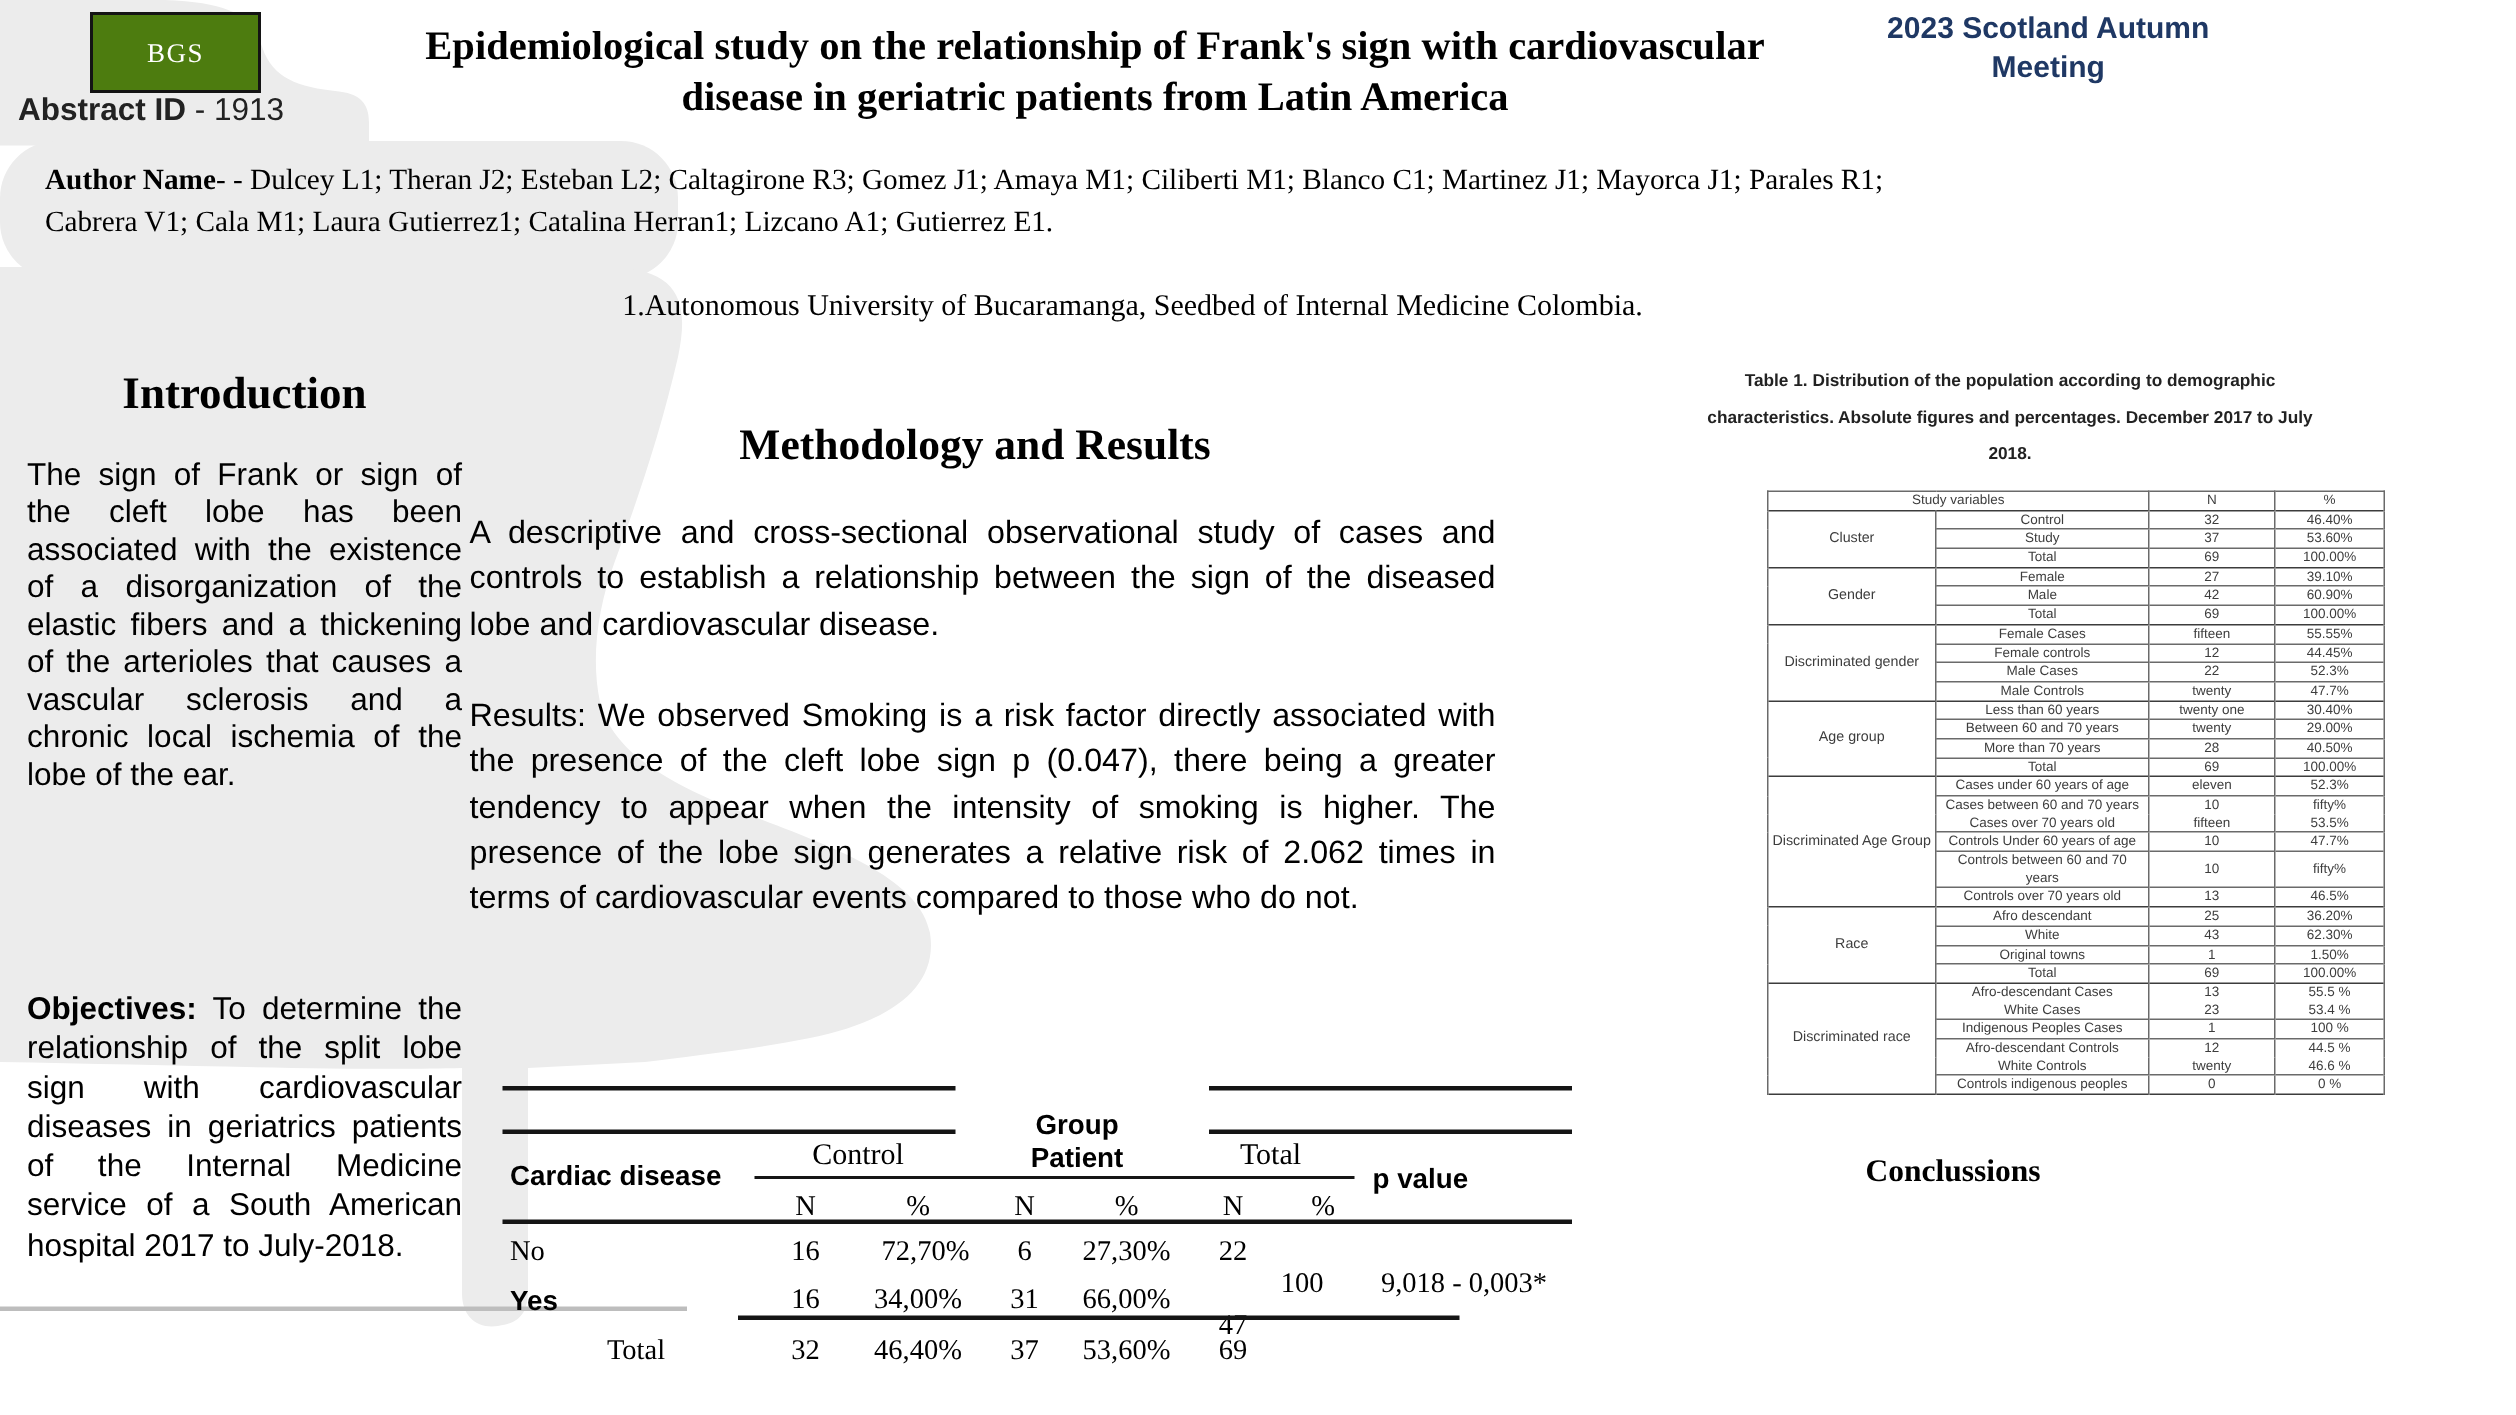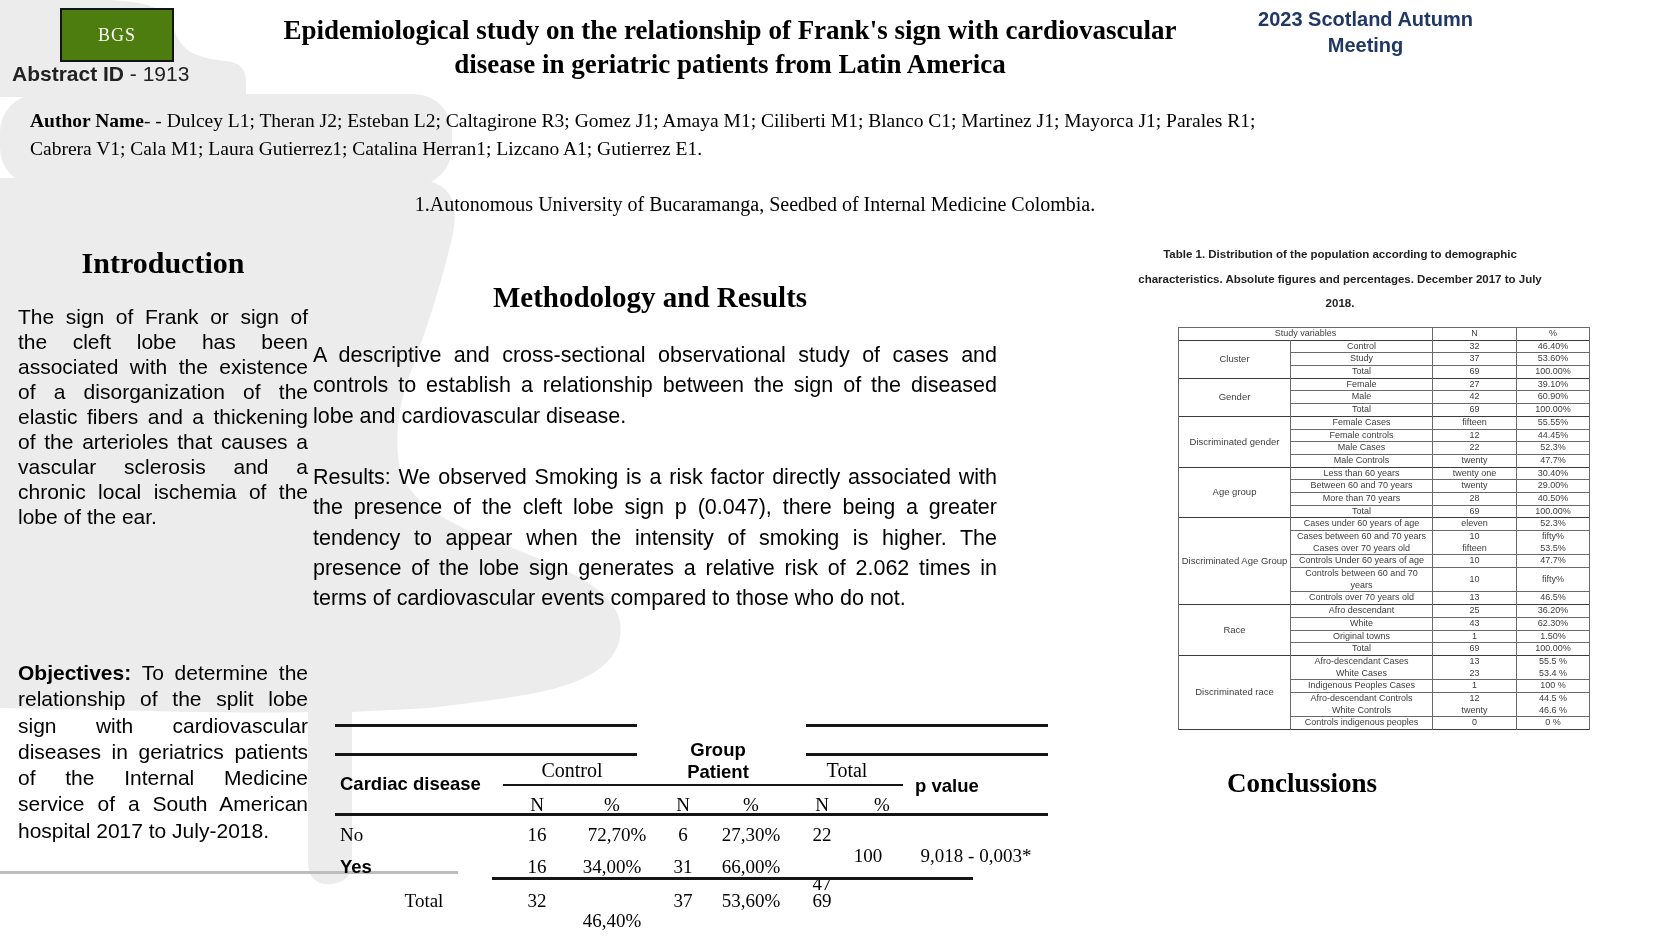--- a/index.html
+++ b/index.html
@@ -42,21 +42,21 @@
 
   
   #t1-title{left:1100px;top:242px;width:480px;font-size:11.5px;line-height:24.5px;font-weight:bold;color:#222;}
   #t1{position:absolute;left:1178px;top:327px;width:411px;border-collapse:collapse;
       table-layout:fixed;font-size:9px;color:#3d3d3d;border:1.6px solid #3c3c3c;}
   #t1 td{border-left:1px solid #6a6a6a;border-right:1px solid #6a6a6a;border-top:1px solid #6a6a6a;
          padding:0 2px;text-align:center;line-height:1.3;overflow:hidden;}
   #t1 tr.gs td{border-top:1.6px solid #3c3c3c;}
   #t1 tr.nt td{border-top:none;}
   #t1 td.gcell{font-size:9.5px;vertical-align:middle;}
-  #conc-heading{left:1012px;top:768px;width:580px;font-size:27px;font-weight:bold;}
+  #conc-heading{left:1012px;top:768px;width:580px;font-size:21px;font-weight:bold;}
   #conc-text{left:1012px;top:804px;width:582px;font-size:21.5px;line-height:23.2px;}
 
   #left-grayline{left:0;top:871px;width:458px;height:2.5px;background:#bdbdbd;}
 </style>
 </head>
 <body>
 
 <div id="poster">
 
   <svg class="abs" width="1677" height="943" viewBox="0 0 1677 943" style="left:0;top:0;">
@@ -141,21 +141,21 @@
     <div class="cc" style="left:222px;top:161px;">16</div>
     <div class="cc" style="left:297px;top:161px;">34,00%</div>
     <div class="cc" style="left:368px;top:161px;">31</div>
     <div class="cc" style="left:436px;top:161px;">66,00%</div>
     <div class="cc" style="left:507px;top:178px;">47</div>
 
     <div class="rule" style="left:177px;top:182px;width:481px;height:2.5px;"></div>
 
     <div class="cc" style="left:109px;top:195px;">Total</div>
     <div class="cc" style="left:222px;top:195px;">32</div>
-    <div class="cc" style="left:297px;top:195px;margin-top:20px;">46,40%</div>
+    <div class="cc" style="left:297px;top:195px;">46,40%</div>
     <div class="cc" style="left:368px;top:195px;">37</div>
     <div class="cc" style="left:436px;top:195px;">53,60%</div>
     <div class="cc" style="left:507px;top:195px;">69</div>
   </div>
 
   <div class="abs sans center" id="t1-title">
     <div>Table 1. Distribution of the population according to demographic</div>
     <div>characteristics. Absolute figures and percentages. December 2017 to July</div>
     <div>2018.</div>
   </div>

